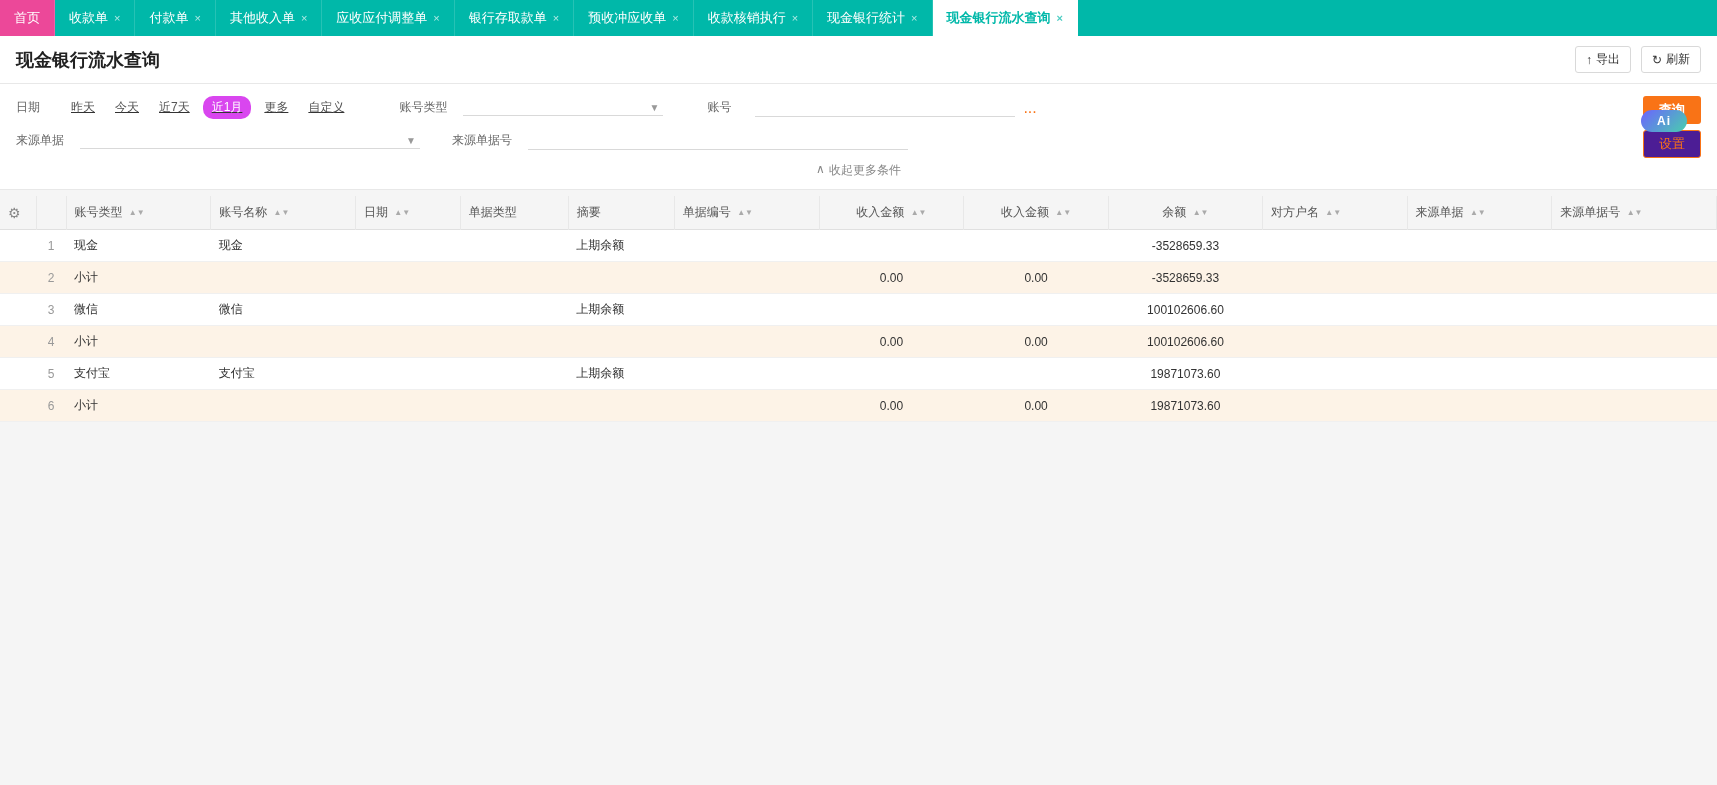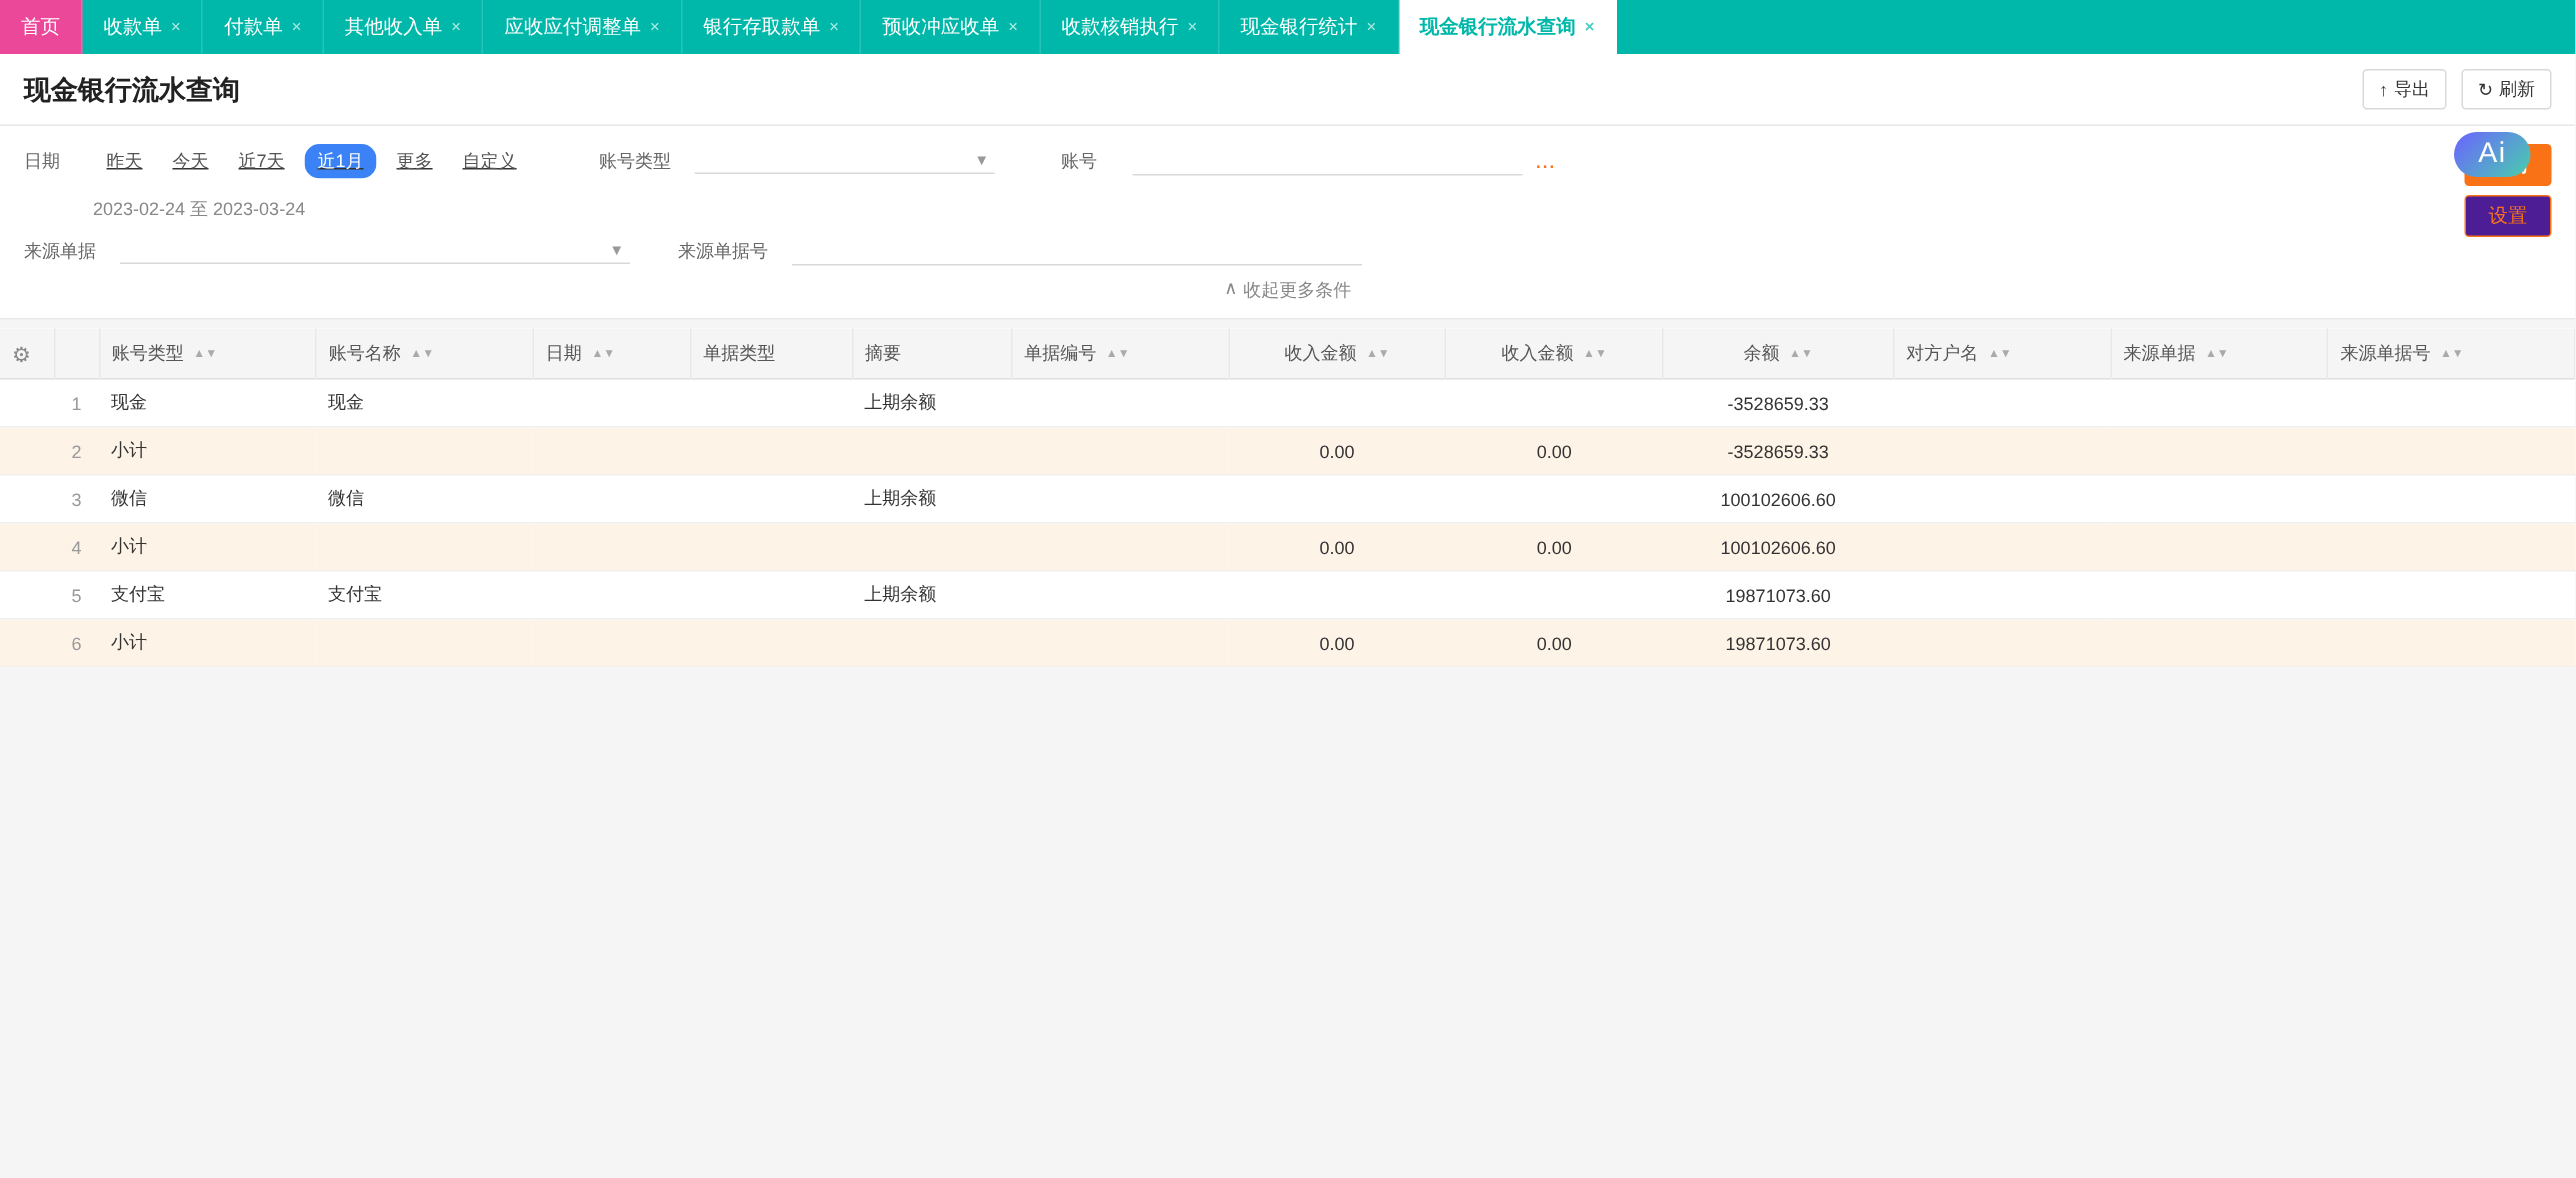--- a/index.html
+++ b/index.html
@@ -99,21 +99,21 @@
     }
     .date-btn {
       padding: 2px 6px;
       border-radius: 3px;
       cursor: pointer;
       font-size: 12px;
       color: #555;
       border: 1px solid transparent;
     }
     .date-btn.active {
-      background: #3b82f6;
+      background: #d946ef;
       color: #fff;
       border-radius: 10px;
       padding: 2px 8px;
     }
     .date-range {
       margin-left: 8px;
       color: #888;
       font-size: 12px;
     }
     .filter-select {
@@ -242,28 +242,28 @@
     }
     .gear-icon {
       font-size: 14px;
       cursor: pointer;
       color: #888;
     }
     
     
     .ai-badge {
       position: fixed;
-      top: 88px;
+      top: 110px;
       right: 30px;
       background: linear-gradient(135deg, #6c63ff, #48cfad);
       color: #fff;
       border-radius: 20px;
       padding: 4px 16px;
-      font-size: 19px;
-      font-weight: normal;
+      font-size: 12px;
+      font-weight: bold;
       letter-spacing: 1px;
       z-index: 999;
     }
   </style>
 </head>
 <body>
 
 <nav class="top-nav">
   <div class="nav-item nav-home">
     <span>首页</span>
@@ -337,23 +337,20 @@
         <span style="margin-left: 48px;" class="filter-label">账号类型</span>
         <div class="filter-select" style="min-width:200px;">
           <span></span>
           <span class="arrow">▼</span>
         </div>
         <span style="margin-left: 36px; text-align: center;" class="filter-label">账号</span>
         <input class="filter-input" style="min-width: 260px; margin-left: 8px;">
         <span class="filter-dots">...</span>
       </div>
 
-      <div class="filter-row" style="margin-bottom:10px; margin-left:38px;">
-        <span class="date-range">2023-02-24 至 2023-03-24</span>
-      </div>
 
       <div class="filter-row" style="margin-bottom: 4px;">
         <span class="filter-label">来源单据</span>
         <div class="filter-select" style="min-width:340px;">
           <span></span>
           <span class="arrow">▼</span>
         </div>
         <span style="margin-left: 32px;" class="filter-label">来源单据号</span>
         <input class="filter-input" style="min-width: 380px; margin-left: 8px;">
       </div>

